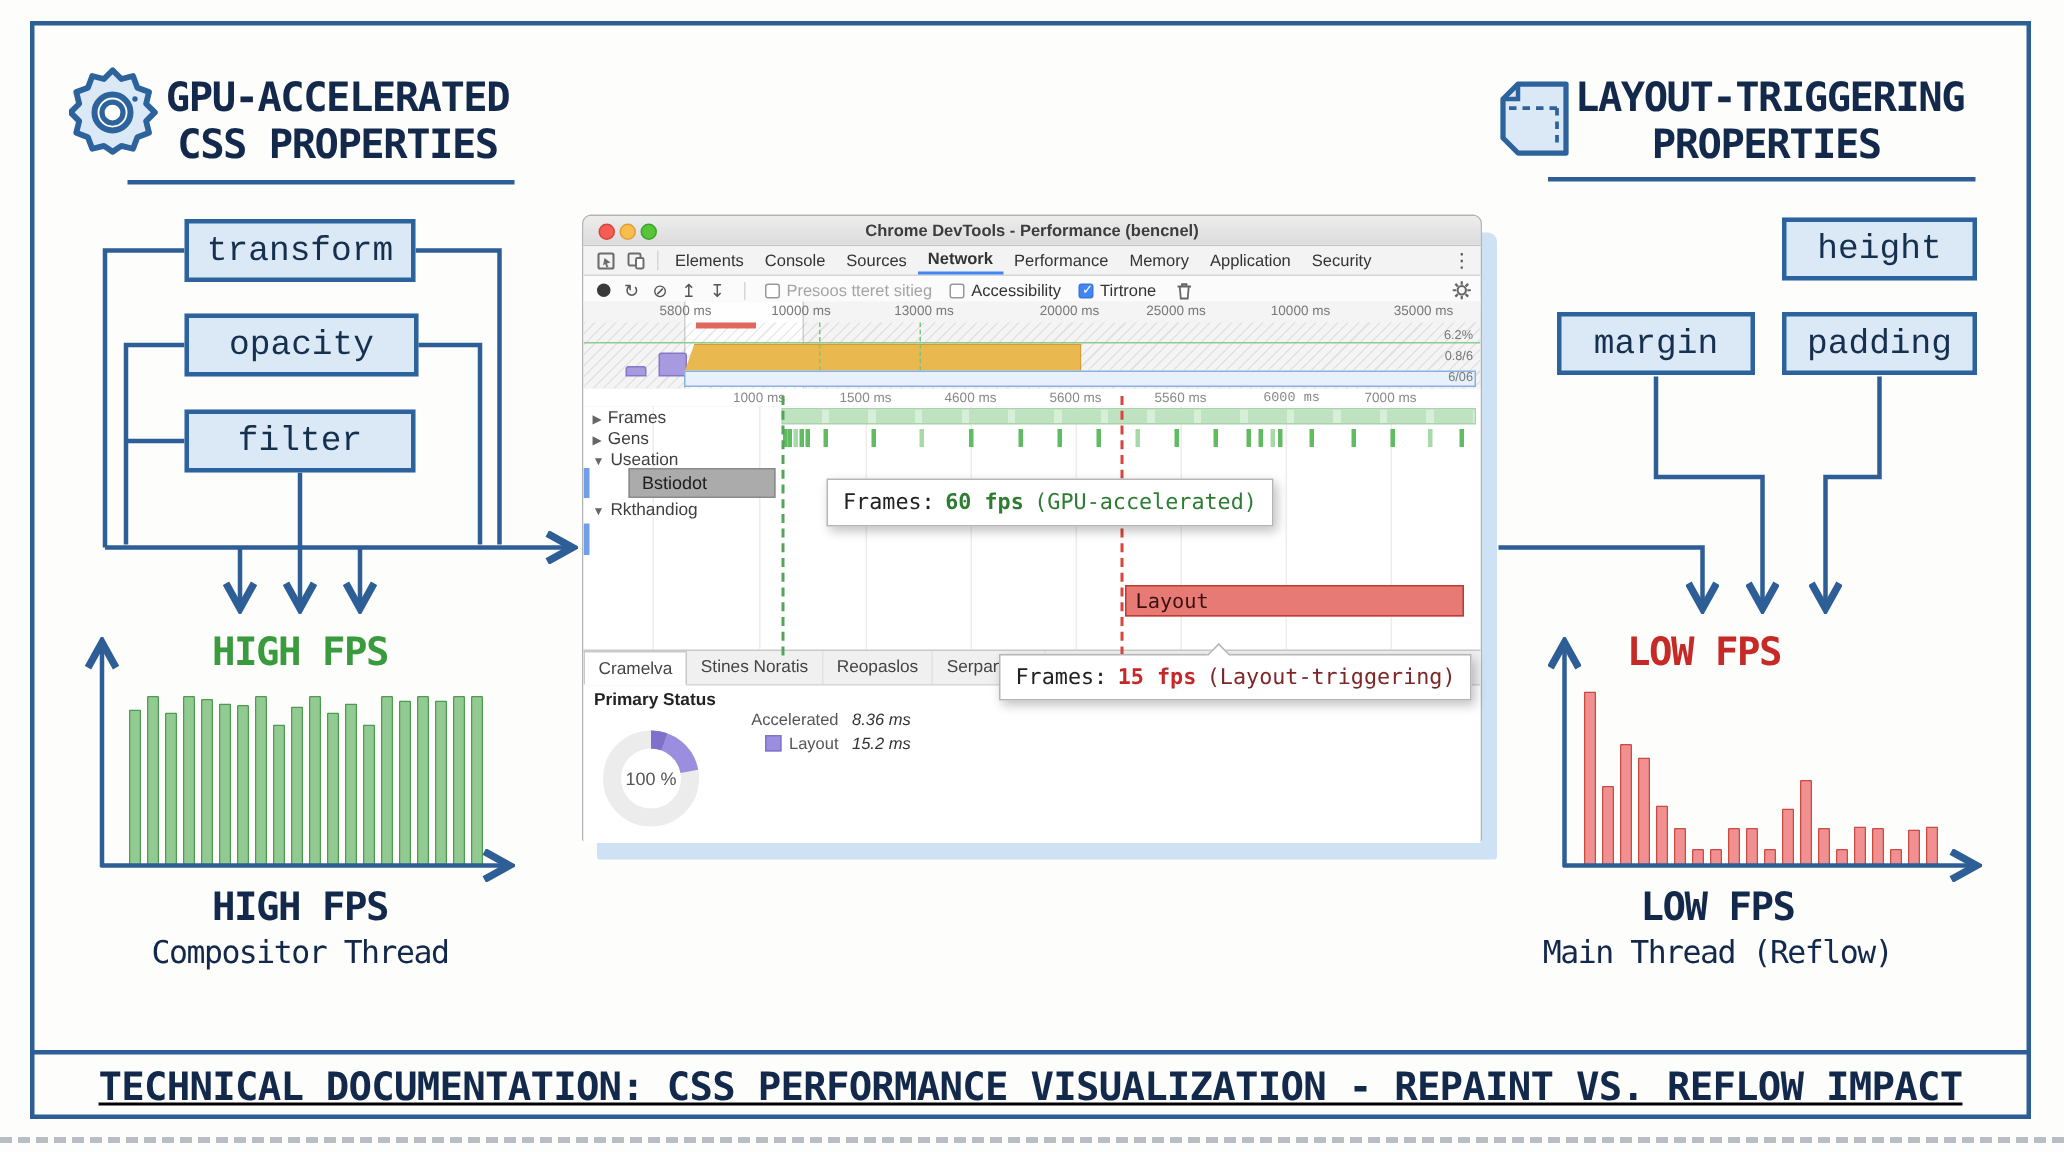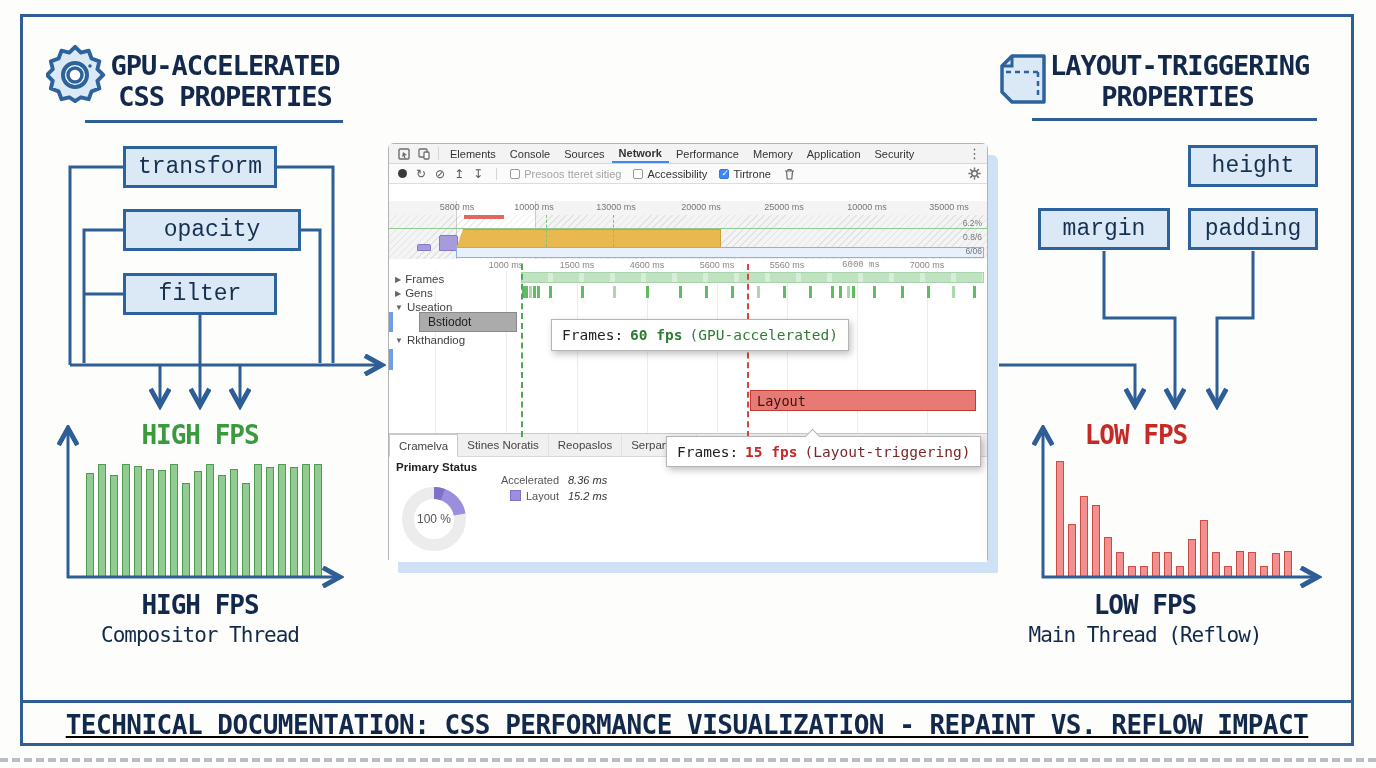--- a/index.html
+++ b/index.html
@@ -246,20 +246,26 @@
       <div class="bar red" style="height: 12px;"></div>
       <div class="bar red" style="height: 25px;"></div>
       <div class="bar red" style="height: 27px;"></div>
     </div>
   <div class="caption" style="left:995px;top:590px;width:300px;">
     <div class="l1">LOW FPS</div>
     <div class="l2">Main Thread (Reflow)</div>
   </div>
 
   <div class="dtw">
+    <div class="dt-titlebar">
+      <span class="tl red"></span>
+      <span class="tl yel"></span>
+      <span class="tl grn"></span>
+      <span>Chrome DevTools - Performance (bencnel)</span>
+    </div>
 
     <div class="dt-tabbar">
       <span class="dt-ico">
         <svg width="12" height="12" viewBox="0 0 12 12">
             <rect x="1" y="1" width="10" height="10" rx="1" fill="none" stroke="#6d6d6d" stroke-width="1.4"></rect>
             <path d="M5 4 L9 7 L6.6 7.6 L7.6 10 L6.4 10.4 L5.4 8 L4 9 Z" fill="#6d6d6d"></path>
           </svg>
       </span>
       <span class="dt-ico">
         <svg width="12" height="12" viewBox="0 0 12 12">
@@ -324,21 +330,21 @@
       <div class="ov-purple" style="left:50px;top:34px;width:17px;height:14px;"></div>
       <div class="ov-red"></div>
       <div class="ov-yellow"></div>
       <div class="ov-gdash" style="left:157px;"></div>
       <div class="ov-gdash" style="left:224px;"></div>
       <div class="ov-blue"></div>
       <div id="ov-ruler">
           <span class="ov-label" style="left: 68px;">5800 ms</span>
           <span class="ov-label" style="left: 145px;">10000 ms</span>
           <span class="ov-label" style="left: 227px;">13000 ms</span>
-          <span class="ov-label" style="left: 312px;">20000 ms</span>
+          <span class="ov-label" style="left: 324px;">20000 ms</span>
           <span class="ov-label" style="left: 395px;">25000 ms</span>
           <span class="ov-label" style="left: 478px;">10000 ms</span>
           <span class="ov-label" style="left: 560px;">35000 ms</span>
         </div>
       <div class="side-stats" id="side-stats">
           <div>6.2%</div>
           <div>0.8/6</div>
           <div>6/06</div>
         </div>
     </div>
@@ -460,18 +466,18 @@
             <span class="legend-val">15.2 ms</span>
           </div>
         </div>
     </div>
   </div>
 
   <div class="footer-band">
     <span class="footer-title">TECHNICAL DOCUMENTATION: CSS PERFORMANCE VISUALIZATION - REPAINT VS. REFLOW IMPACT</span>
   </div>
 <div class="prop-box" style="left: 123px; top: 146px; width: 154px;">transform</div>
-    <div class="prop-box" style="left: 123px; top: 209px; width: 178px;">opacity</div>
+    <div class="prop-box" style="left: 123px; top: 209px; width: 156px;">opacity</div>
     <div class="prop-box" style="left: 123px; top: 273px; width: 154px;">filter</div>
     <div class="prop-box" style="left: 1188px; top: 145px; width: 130px;">height</div>
     <div class="prop-box" style="left: 1038px; top: 208px; width: 132px;">margin</div>
     <div class="prop-box" style="left: 1188px; top: 208px; width: 130px;">padding</div>
   </div>
 
 </body></html>

